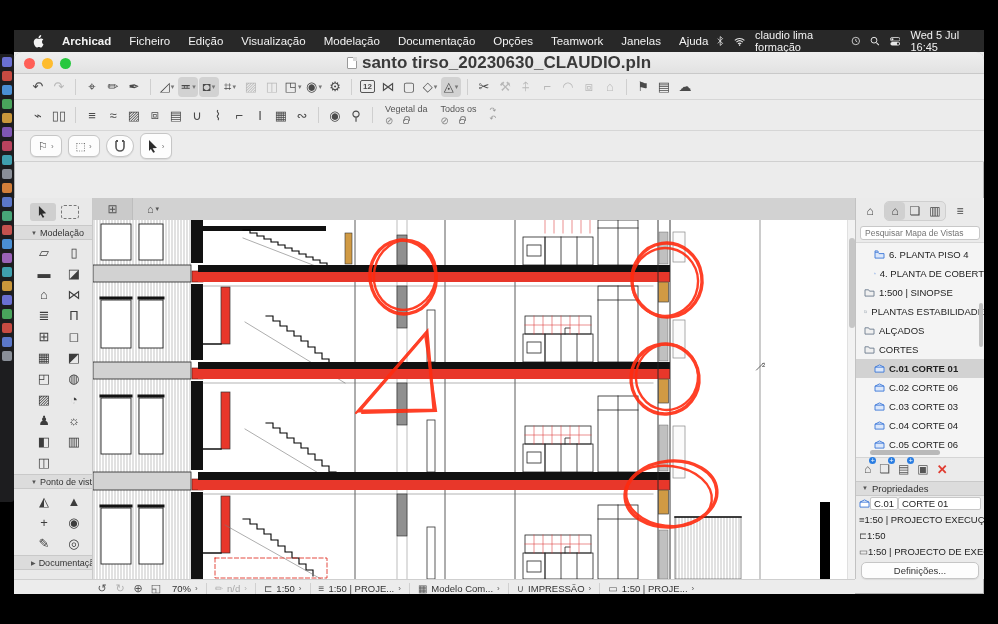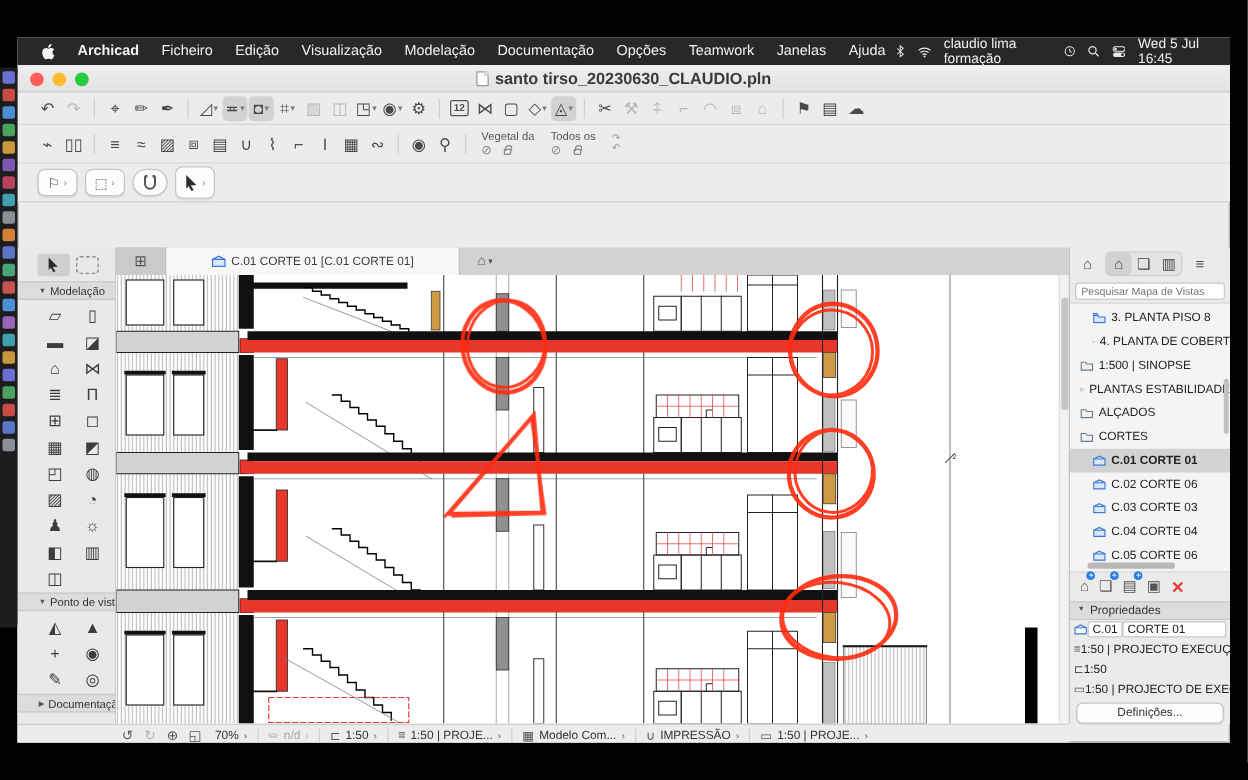--- a/index.html
+++ b/index.html
@@ -12,21 +12,21 @@
   .menubar .mitem { padding:0 9px; white-space:nowrap; }
   .menubar .mitem.bold { font-weight:700; }
   .menubar .spacer { flex:1; }
   .menubar .status { display:flex; align-items:center; gap:10px; font-size:11px; }
   .apple-svg, .stat-svg { display:block; }
 
   
   #window { position:absolute; left:0; top:22px; width:970px; height:542px; background:#ececec;
             border-radius:8px 8px 0 0; overflow:hidden; box-shadow:0 0 0 1px #b5b5b5 inset; }
   .titlebar { position:relative; height:22px; background:linear-gradient(#efefef,#e2e2e2); border-bottom:1px solid #c9c9c9;
-              display:flex; align-items:center; justify-content:center; font-size:13px; font-weight:700; color:#3a3a3a; }
+              display:flex; align-items:center; justify-content:center; font-size:17px; font-weight:700; color:#3a3a3a; }
   .lights { position:absolute; left:10px; top:0; height:22px; display:flex; align-items:center; gap:7px; }
   .light { width:11px; height:11px; border-radius:50%; }
   .doc-ico { width:10px; height:12px; border:1px solid #9a9a9a; border-radius:1px; background:#fff; margin-right:5px; position:relative; }
   .doc-ico::after { content:''; position:absolute; right:-1px; top:-1px; width:4px; height:4px; background:#d7d7d7; }
   .title-wrap { display:flex; align-items:center; }
 
   
   .tb1 { height:26px; background:#ececec; border-bottom:1px solid #d6d6d6; display:flex; align-items:center; padding:0 6px 0 14px; gap:1px; overflow:hidden; }
   .tb2 { height:31px; background:#ececec; border-bottom:1px solid #d6d6d6; display:flex; align-items:center; padding:0 6px 0 14px; gap:1px; overflow:hidden; }
   .ticon { display:inline-flex; align-items:center; justify-content:center; min-width:20px; height:20px; font-size:13px; color:#4a4a4a; border-radius:4px; }
@@ -355,27 +355,20 @@
           </div>
         <div class="tsection">
             <span class="tri">▶</span>
             <span>Documentaçã</span>
           </div>
       </div>
 
       <div class="center">
         <div class="tabbar">
           <span class="tab-overview">⊞</span>
-          <span class="tab active" style="max-width:235px">
-            <svg width="12" height="10" viewBox="0 0 12 10">
-                <path d="M1 3.5L6 1l5 2.5V9H1z" fill="#dbe7fa" stroke="#3b77d8"></path>
-                <path d="M1 3.5h10" stroke="#3b77d8"></path>
-              </svg>
-            <span>C.01 CORTE 01 [C.01 CORTE 01]</span>
-            </span>
           <span class="tab-end">
               <span>⌂</span>
               <span class="chv">▾</span>
             </span>
         </div>
 
         <div class="canvas">
           <svg width="762" height="359" viewBox="0 0 762 359">
             <defs>
               <pattern id="hv" width="3" height="6" patternUnits="userSpaceOnUse">
@@ -594,21 +587,21 @@
         </div>
         <div class="sb-search">
           <input placeholder="Pesquisar Mapa de Vistas" style="">
         </div>
         <div class="sb-list">
           <div class="sb-row ind">
             <svg width="11" height="9" viewBox="0 0 12 10">
                 <path d="M1 2.5h3.5L5.5 4H11v5H1z" fill="#dbe7fa" stroke="#3b77d8"></path>
                 <path d="M1 2.5V1h3l.7 1.2" fill="none" stroke="#3b77d8"></path>
               </svg>
-            <span>3. PLANTA PISO 8</span>
+            <span>6. PLANTA PISO 4</span>
             </div>
           <div class="sb-row ind">
             <svg width="11" height="9" viewBox="0 0 12 10">
                 <path d="M1 2.5h3.5L5.5 4H11v5H1z" fill="#dbe7fa" stroke="#3b77d8"></path>
                 <path d="M1 2.5V1h3l.7 1.2" fill="none" stroke="#3b77d8"></path>
               </svg>
             <span>4. PLANTA DE COBERT</span>
             </div>
           <div class="sb-row">
             <svg width="11" height="9" viewBox="0 0 12 10">

